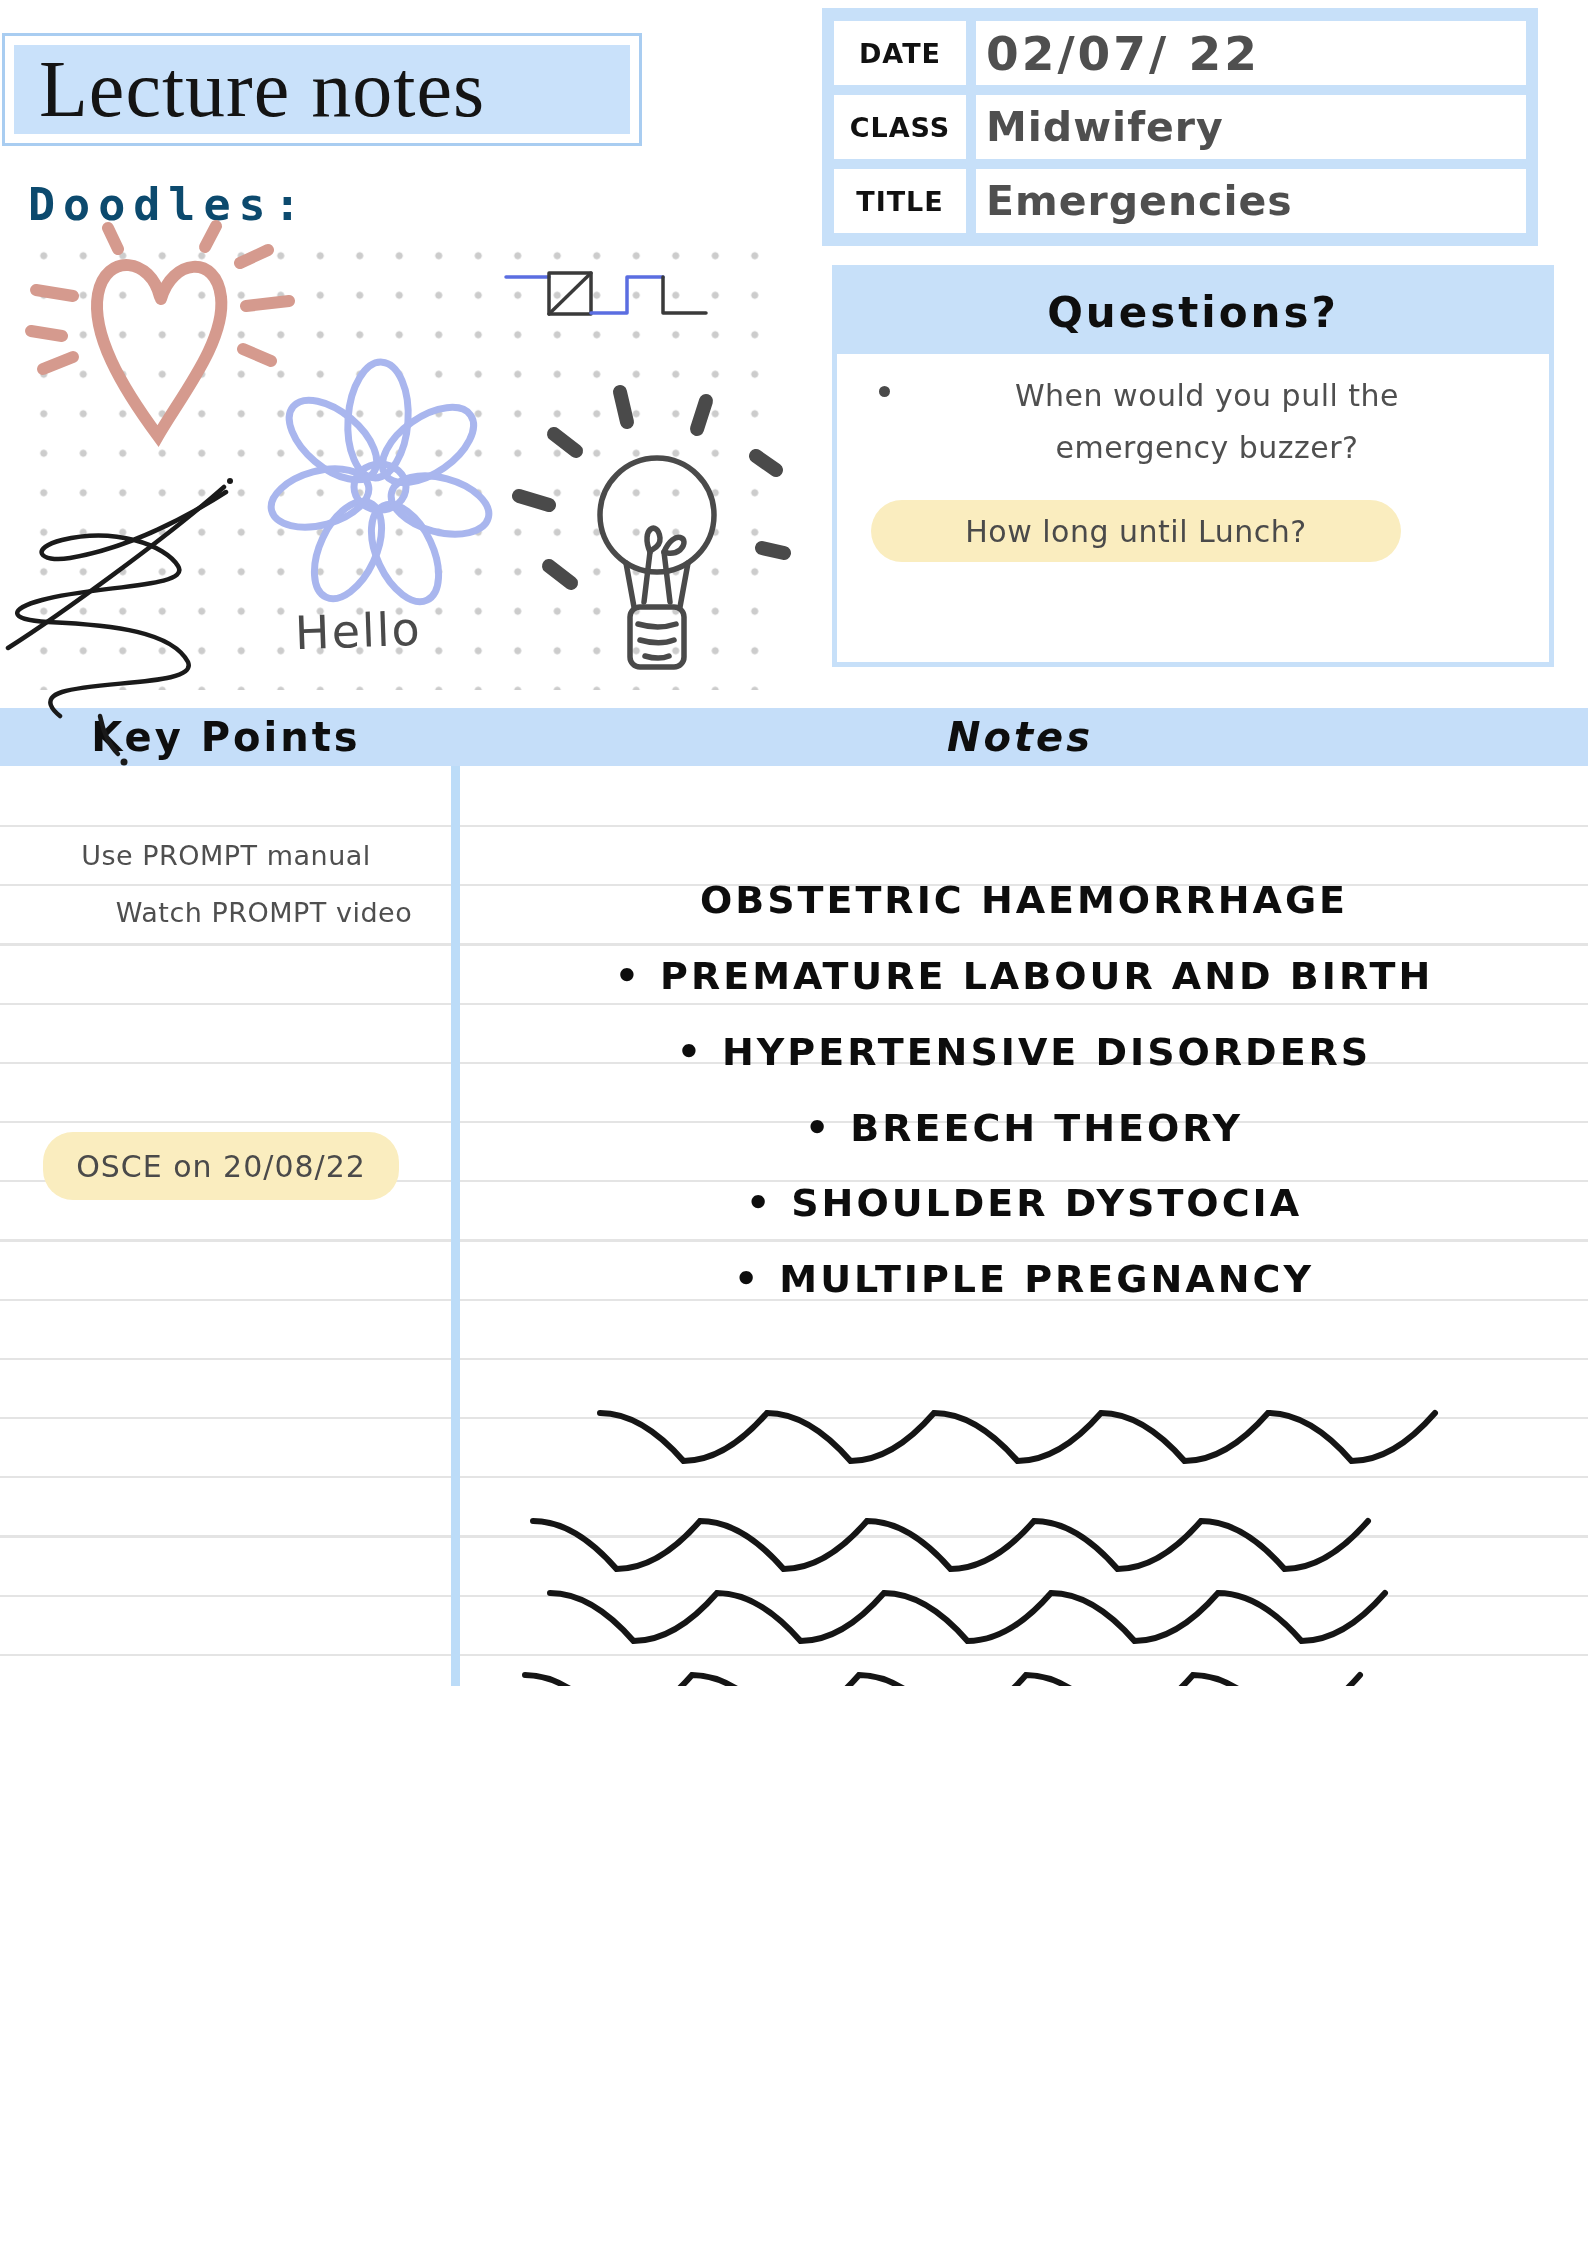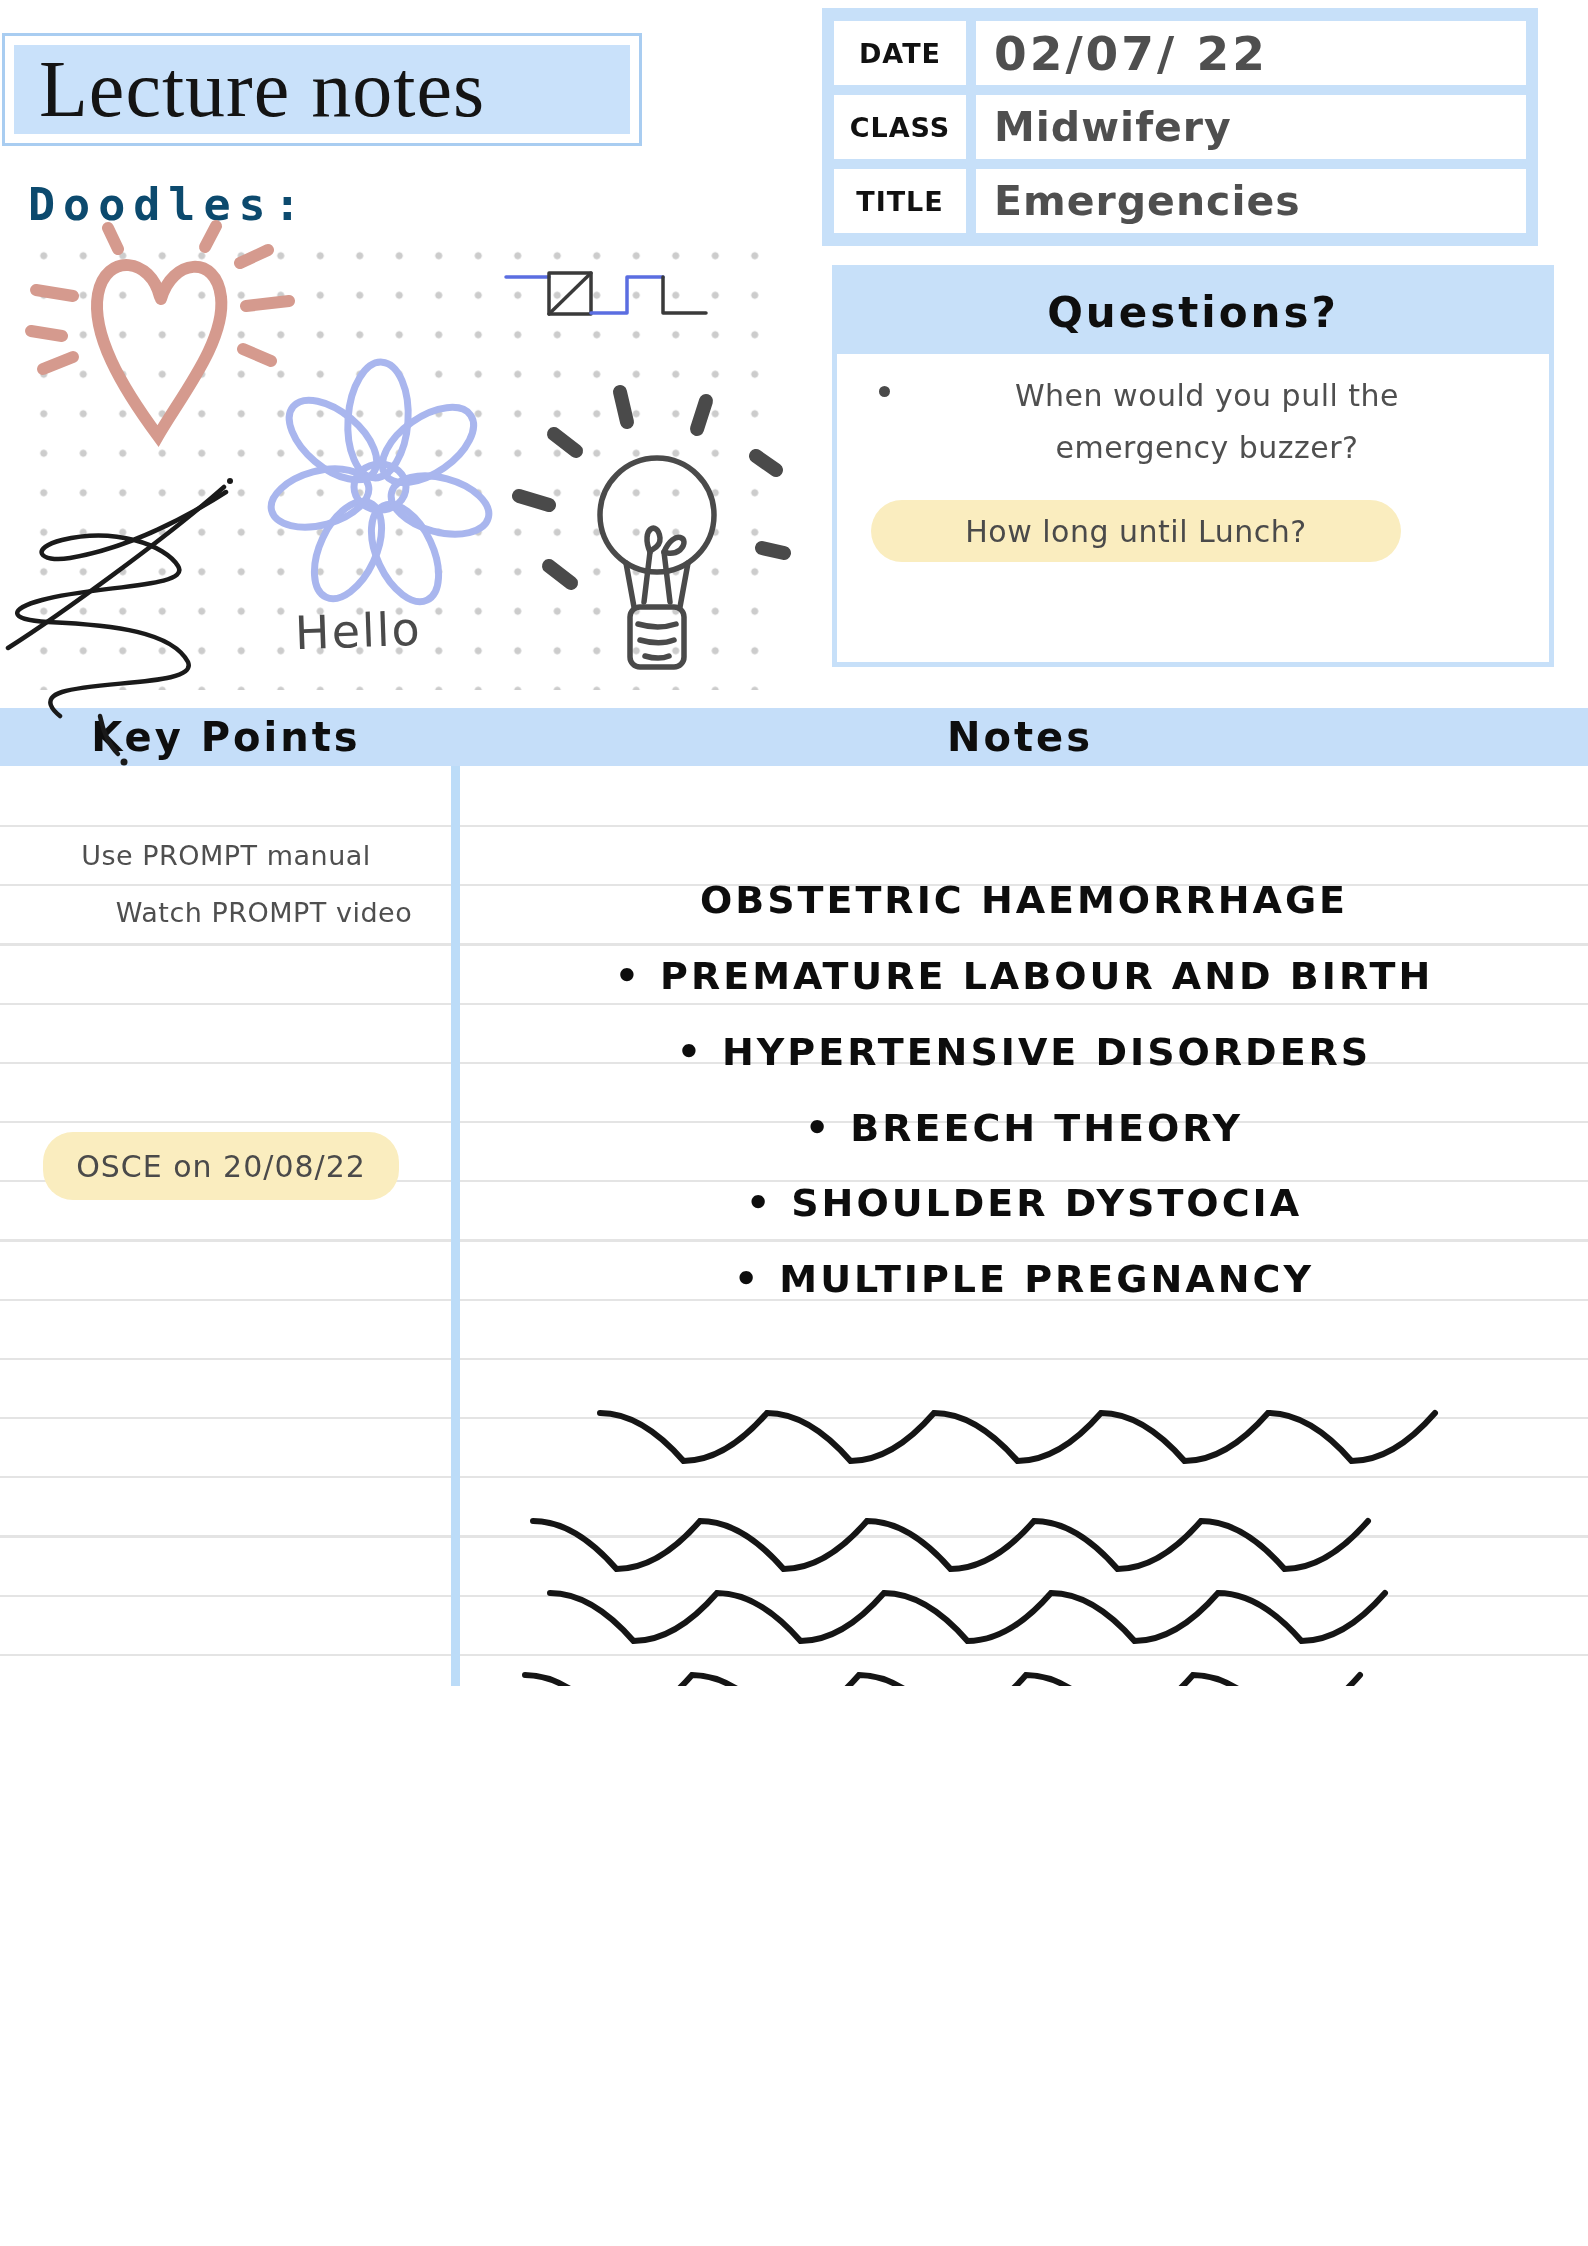--- a/index.html
+++ b/index.html
@@ -25,21 +25,21 @@
   #hello-text{left:295px;top:604px;font-size:46px;color:#4a4a4a;transform:rotate(-2deg);
      letter-spacing:2px;}
 
   
   #meta-table{left:822px;top:8px;width:716px;height:238px;background:#c7e0f9;
      box-sizing:border-box;padding:13px 12px;display:flex;flex-direction:column;gap:10px;}
   .meta-row{flex:1;display:flex;gap:10px;}
   .meta-label{width:132px;background:#ffffff;display:flex;align-items:center;justify-content:center;
      font-weight:bold;font-size:27px;letter-spacing:1px;color:#111;}
   .meta-value{flex:1;background:#ffffff;display:flex;align-items:center;box-sizing:border-box;
-     padding-left:18px;font-weight:bold;color:#4f4f4f;}
+     padding-left:10px;font-weight:bold;color:#4f4f4f;}
   .meta-row:nth-child(1) .meta-value{font-size:47px;letter-spacing:3px;}
   .meta-row:nth-child(2) .meta-value{font-size:41px;letter-spacing:1px;}
   .meta-row:nth-child(3) .meta-value{font-size:41px;letter-spacing:1px;}
 
   
   #questions-box{left:832px;top:265px;width:722px;height:402px;background:#ffffff;
      border:5px solid #c7e0f9;box-sizing:border-box;}
   #questions-header{position:absolute;left:0;top:0;width:100%;height:84px;background:#c7e0f9;
      display:flex;align-items:center;justify-content:center;}
   #questions-header .t{font-weight:bold;font-size:42px;letter-spacing:3px;color:#0e0e0e;}
@@ -48,21 +48,21 @@
      font-size:30px;line-height:52px;color:#4f4f4f;letter-spacing:0.5px;}
   #q2-pill{position:absolute;left:34px;top:230px;width:530px;height:62px;background:#faedbf;
      border-radius:31px;display:flex;align-items:center;justify-content:center;}
   #q2-pill .t{font-size:30px;color:#4a4a4a;letter-spacing:0.5px;}
 
   
   #col-header{left:0;top:708px;width:1588px;height:58px;background:#c5def9;display:flex;}
   #col-header .cell{display:flex;align-items:center;justify-content:center;
      font-weight:bold;font-size:40px;letter-spacing:3px;color:#0e0e0e;}
   #col-header .cell.left{width:452px;}
-  #col-header .cell.right{flex:1;}
+  #col-header .cell.right{flex:1;font-style:italic;}
 
   #ruled{left:0;top:768px;width:1588px;height:1478px;
      background:repeating-linear-gradient(to bottom,transparent 0px,transparent 57px,#e4e4e4 57px,#e4e4e4 59.2px);}
   #v-divider{left:451px;top:766px;width:9px;height:1480px;background:#bcdcf8;}
 
   .kp-item{left:0;width:452px;text-align:center;font-size:27px;color:#4f4f4f;letter-spacing:0.5px;}
   #kp-1{top:840px;}
   #kp-2{top:897px;padding-left:38px;}
   #kp-pill{left:43px;top:1132px;width:356px;height:68px;background:#faedbf;border-radius:30px;
      display:flex;align-items:center;justify-content:center;}

